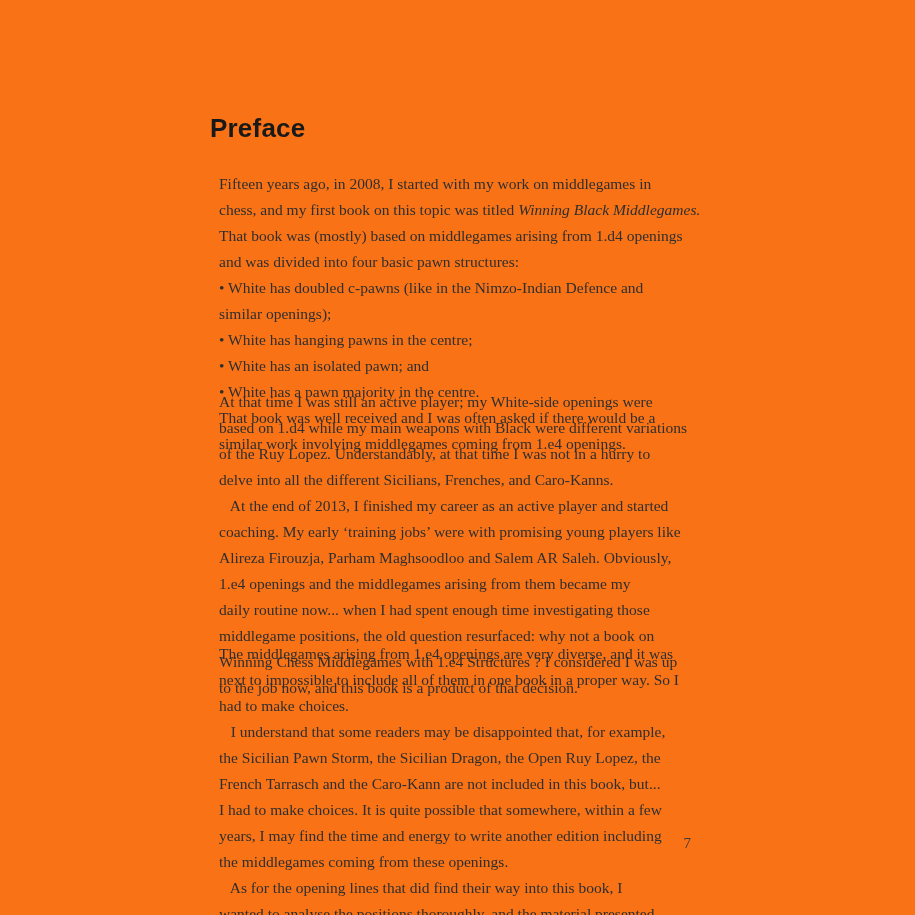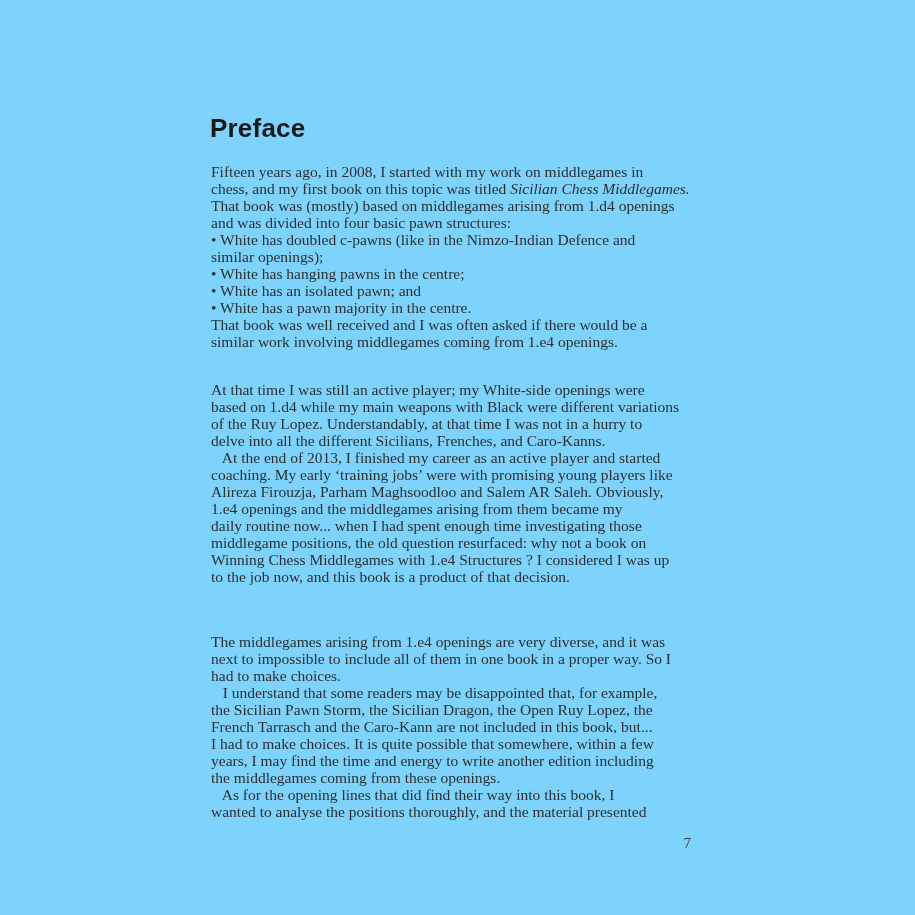--- a/index.html
+++ b/index.html
@@ -4,42 +4,42 @@
 <style>
   html, body {
     margin: 0;
     padding: 0;
     background: #ffffff;
   }
   .canvas {
     position: relative;
     width: 915px;
     height: 915px;
-    background: #7dd3fc;
+    background: #f97316;
     overflow: hidden;
     font-family: "Liberation Serif", serif;
   }
   .page-title {
     position: absolute;
     left: 210px;
     top: 113px;
     margin: 0;
     font-family: "Liberation Sans", sans-serif;
     font-weight: 800;
     font-size: 26px;
     line-height: 30px;
     letter-spacing: 0.2px;
     color: #191919;
   }
   .block {
     position: absolute;
     left: 211px;
-    margin: 0;
+    margin: 8px;
     font-size: 15.5px;
-    line-height: 17px;
+    line-height: 26px;
     color: #2e2e2e;
     white-space: pre;
   }
   .block-a { top: 163px; }
   .block-b { top: 381px; font-family: Liberation Serif, serif; }
   .block-c { top: 633px; }
   .it { font-style: italic; }
   .page-number {
     position: absolute;
     left: 211px;
@@ -54,21 +54,21 @@
   }
 </style>
 </head>
 <body>
 
 <div class="canvas">
 
   <h1 class="page-title">Preface</h1>
 
   <p class="block block-a"><span>Fifteen years ago, in 2008, I started with my work on middlegames in
-chess, and my first book on this topic was titled </span><span class="it">Sicilian Chess Middlegames.</span><span>
+chess, and my first book on this topic was titled </span><span class="it">Winning Black Middlegames.</span><span>
 That book was (mostly) based on middlegames arising from 1.d4 openings
 and was divided into four basic pawn structures:
 • White has doubled c-pawns (like in the Nimzo-Indian Defence and
 similar openings);
 • White has hanging pawns in the centre;
 • White has an isolated pawn; and
 • White has a pawn majority in the centre.
 That book was well received and I was often asked if there would be a
 similar work involving middlegames coming from 1.e4 openings.</span></p>
 

